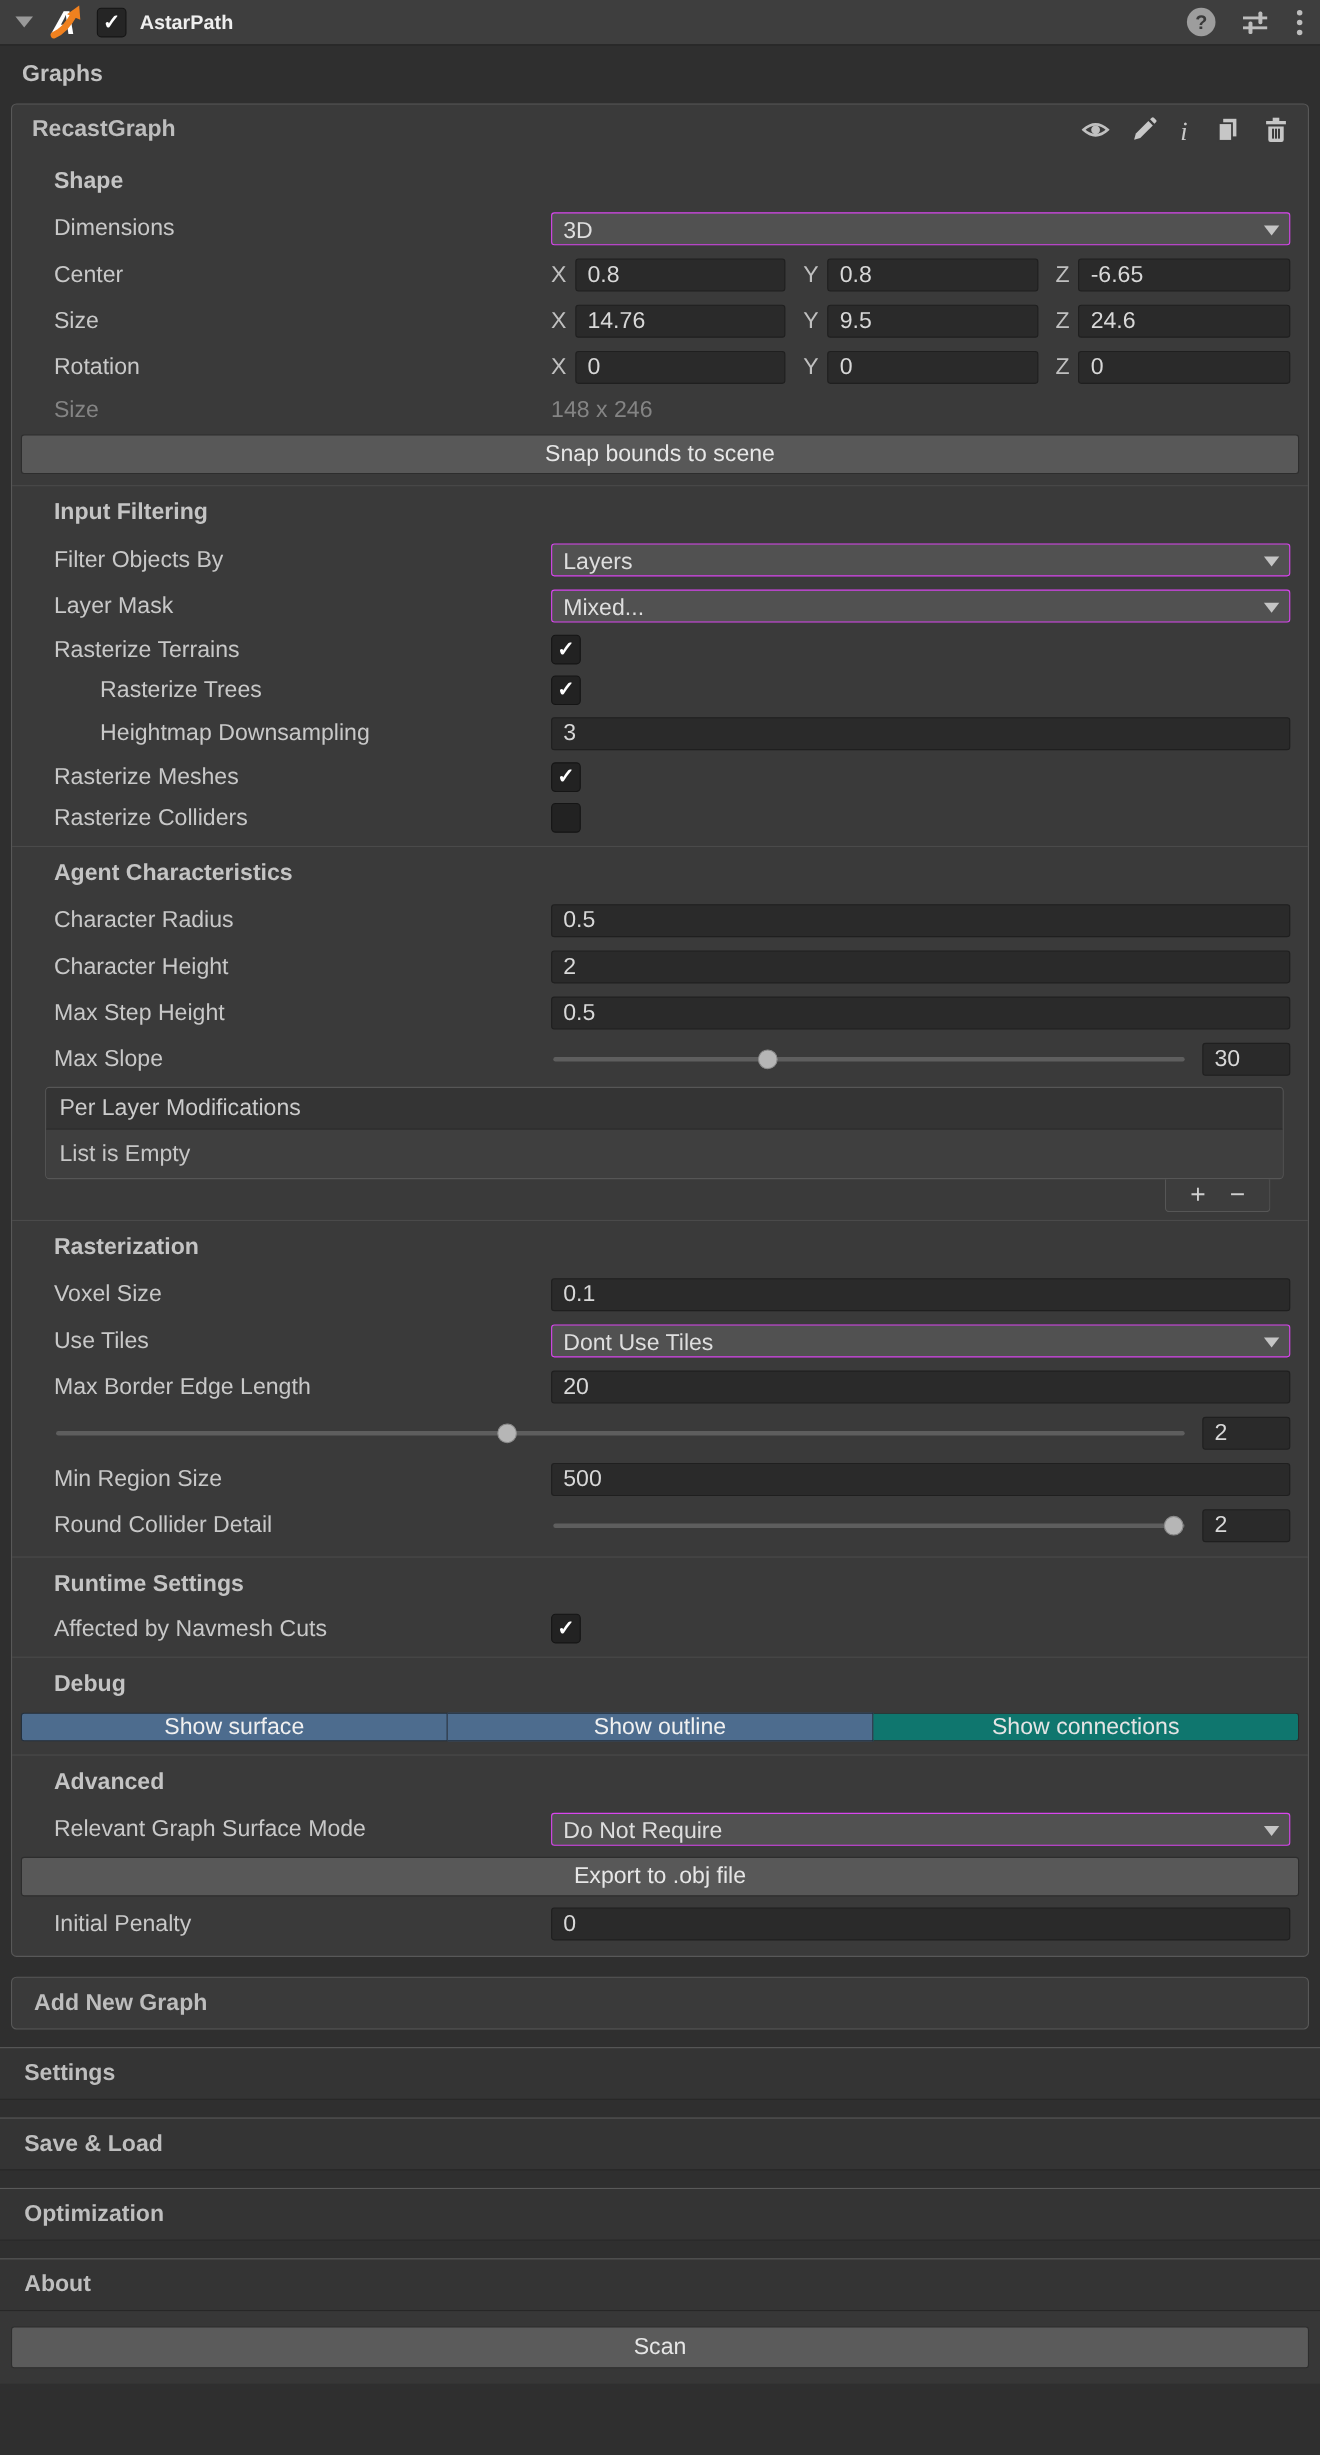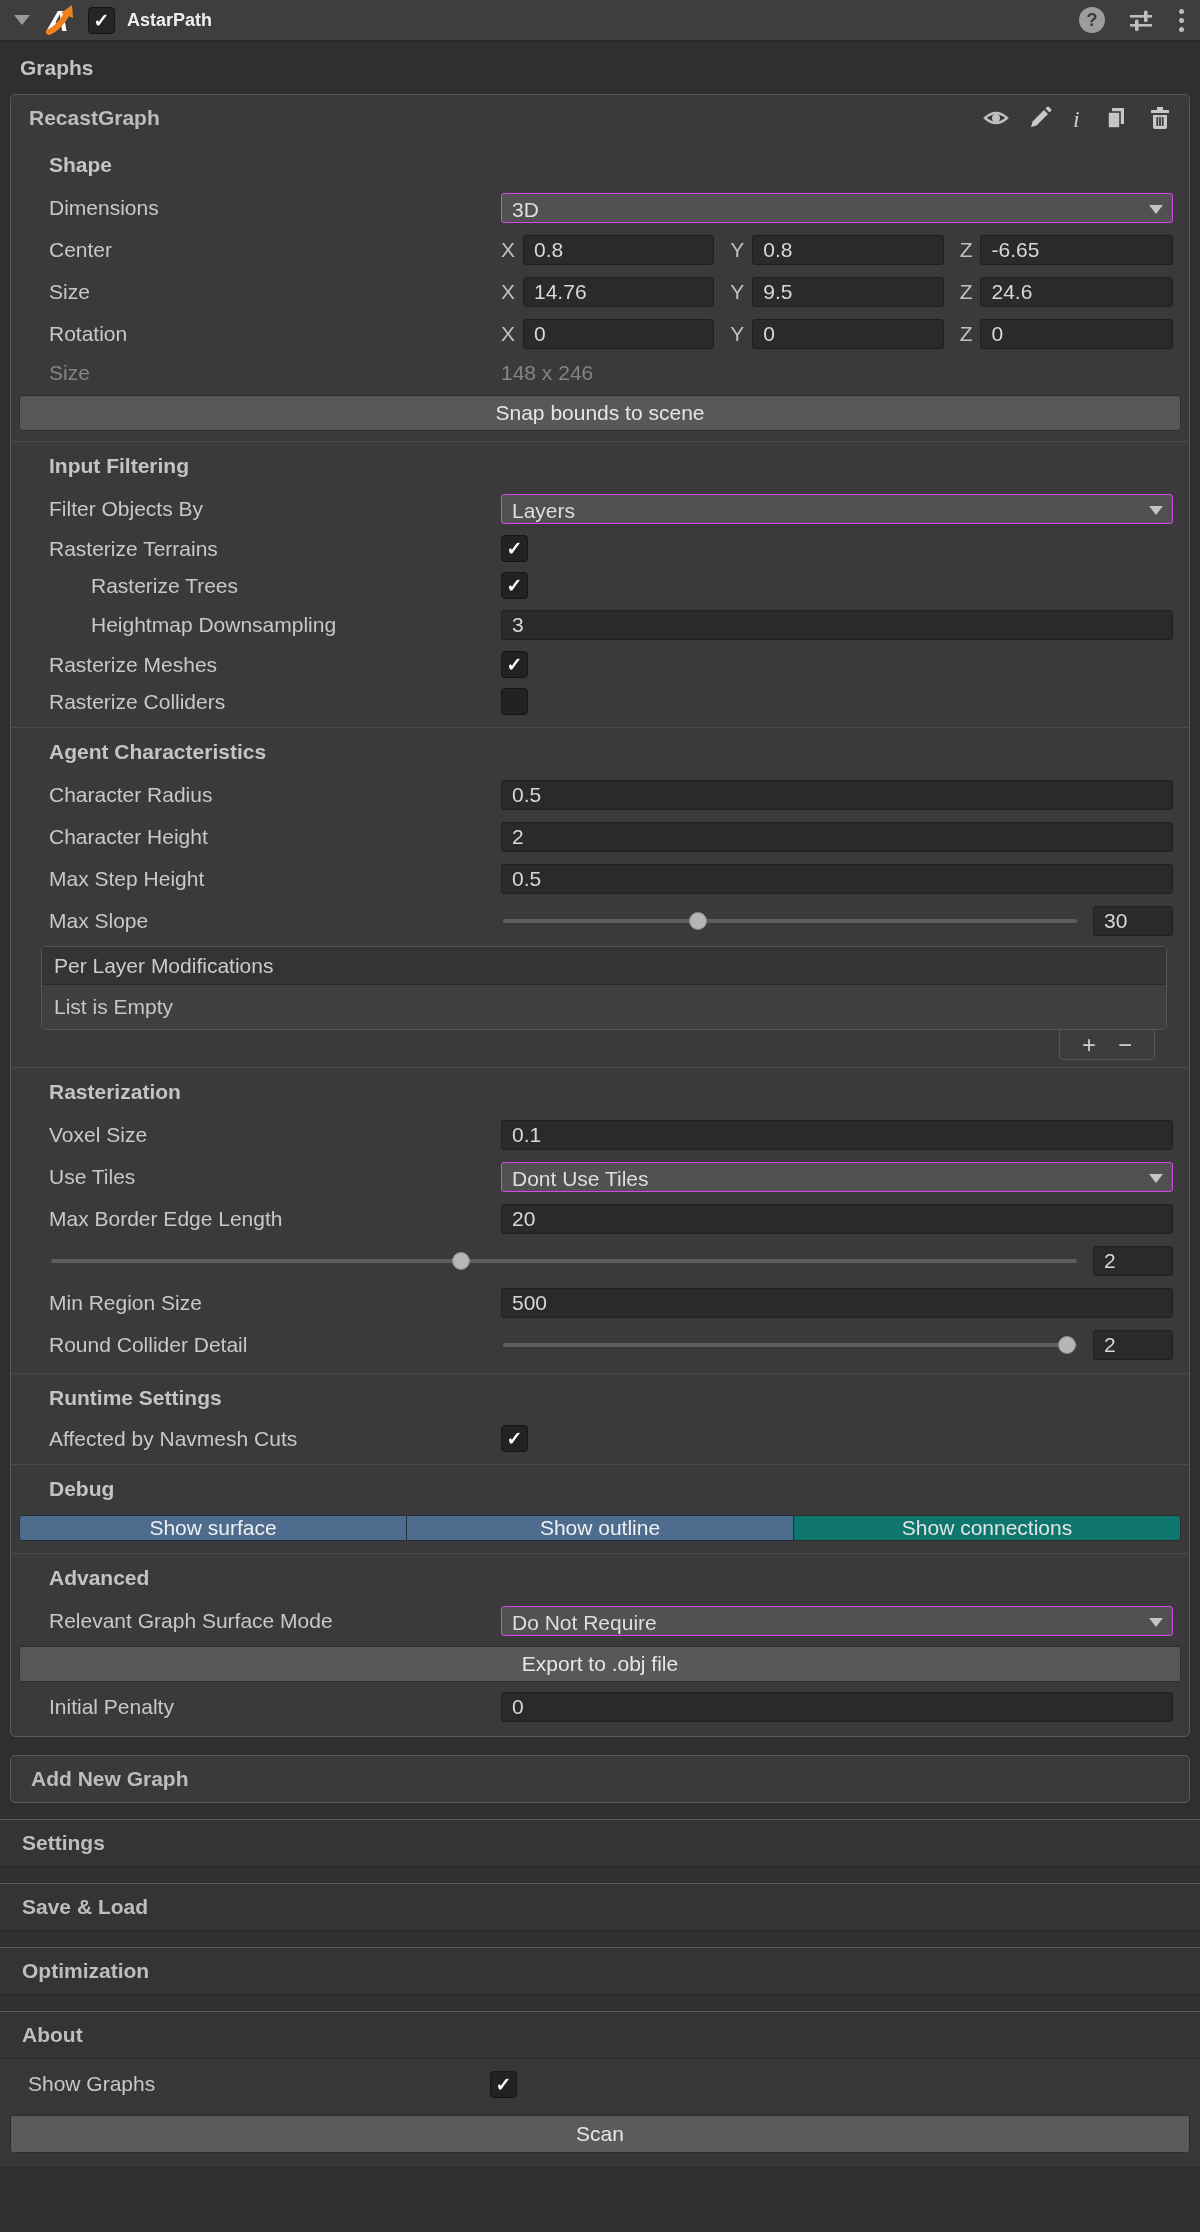--- a/index.html
+++ b/index.html
@@ -267,20 +267,27 @@
   <div class="sec-h">Input Filtering</div>
 
   <div class="row">
     <div class="lbl">Filter Objects By</div>
     <div class="dropdown">
       <span>Layers</span>
       <i class="caret"></i>
     </div>
   </div>
 
+  <div class="row">
+    <div class="lbl">Layer Mask</div>
+    <div class="dropdown">
+      <span>Mixed...</span>
+      <i class="caret"></i>
+    </div>
+  </div>
 
   <div class="row" style="min-height:37px;">
     <div class="lbl">Rasterize Terrains</div>
     <div class="cb" data-checked="true"></div>
   </div>
 
   <div class="row" style="min-height:37px;">
     <div class="lbl ind">Rasterize Trees</div>
     <div class="cb" data-checked="true"></div>
   </div>
@@ -434,18 +441,14 @@
   <span>Save &amp; Load</span>
 </div>
 <div class="bar">
   <span>Optimization</span>
 </div>
 <div class="bar">
   <span>About</span>
 </div>
 
 <div class="about-content">
-  <div class="row" style="padding-left:28px;">
-    <div class="lbl" style="width:462px;">Show Graphs</div>
-    <div class="cb" data-checked="true"></div>
-  </div>
   <div class="btn scan-btn">Scan</div>
 </div>
 
 </body></html>

